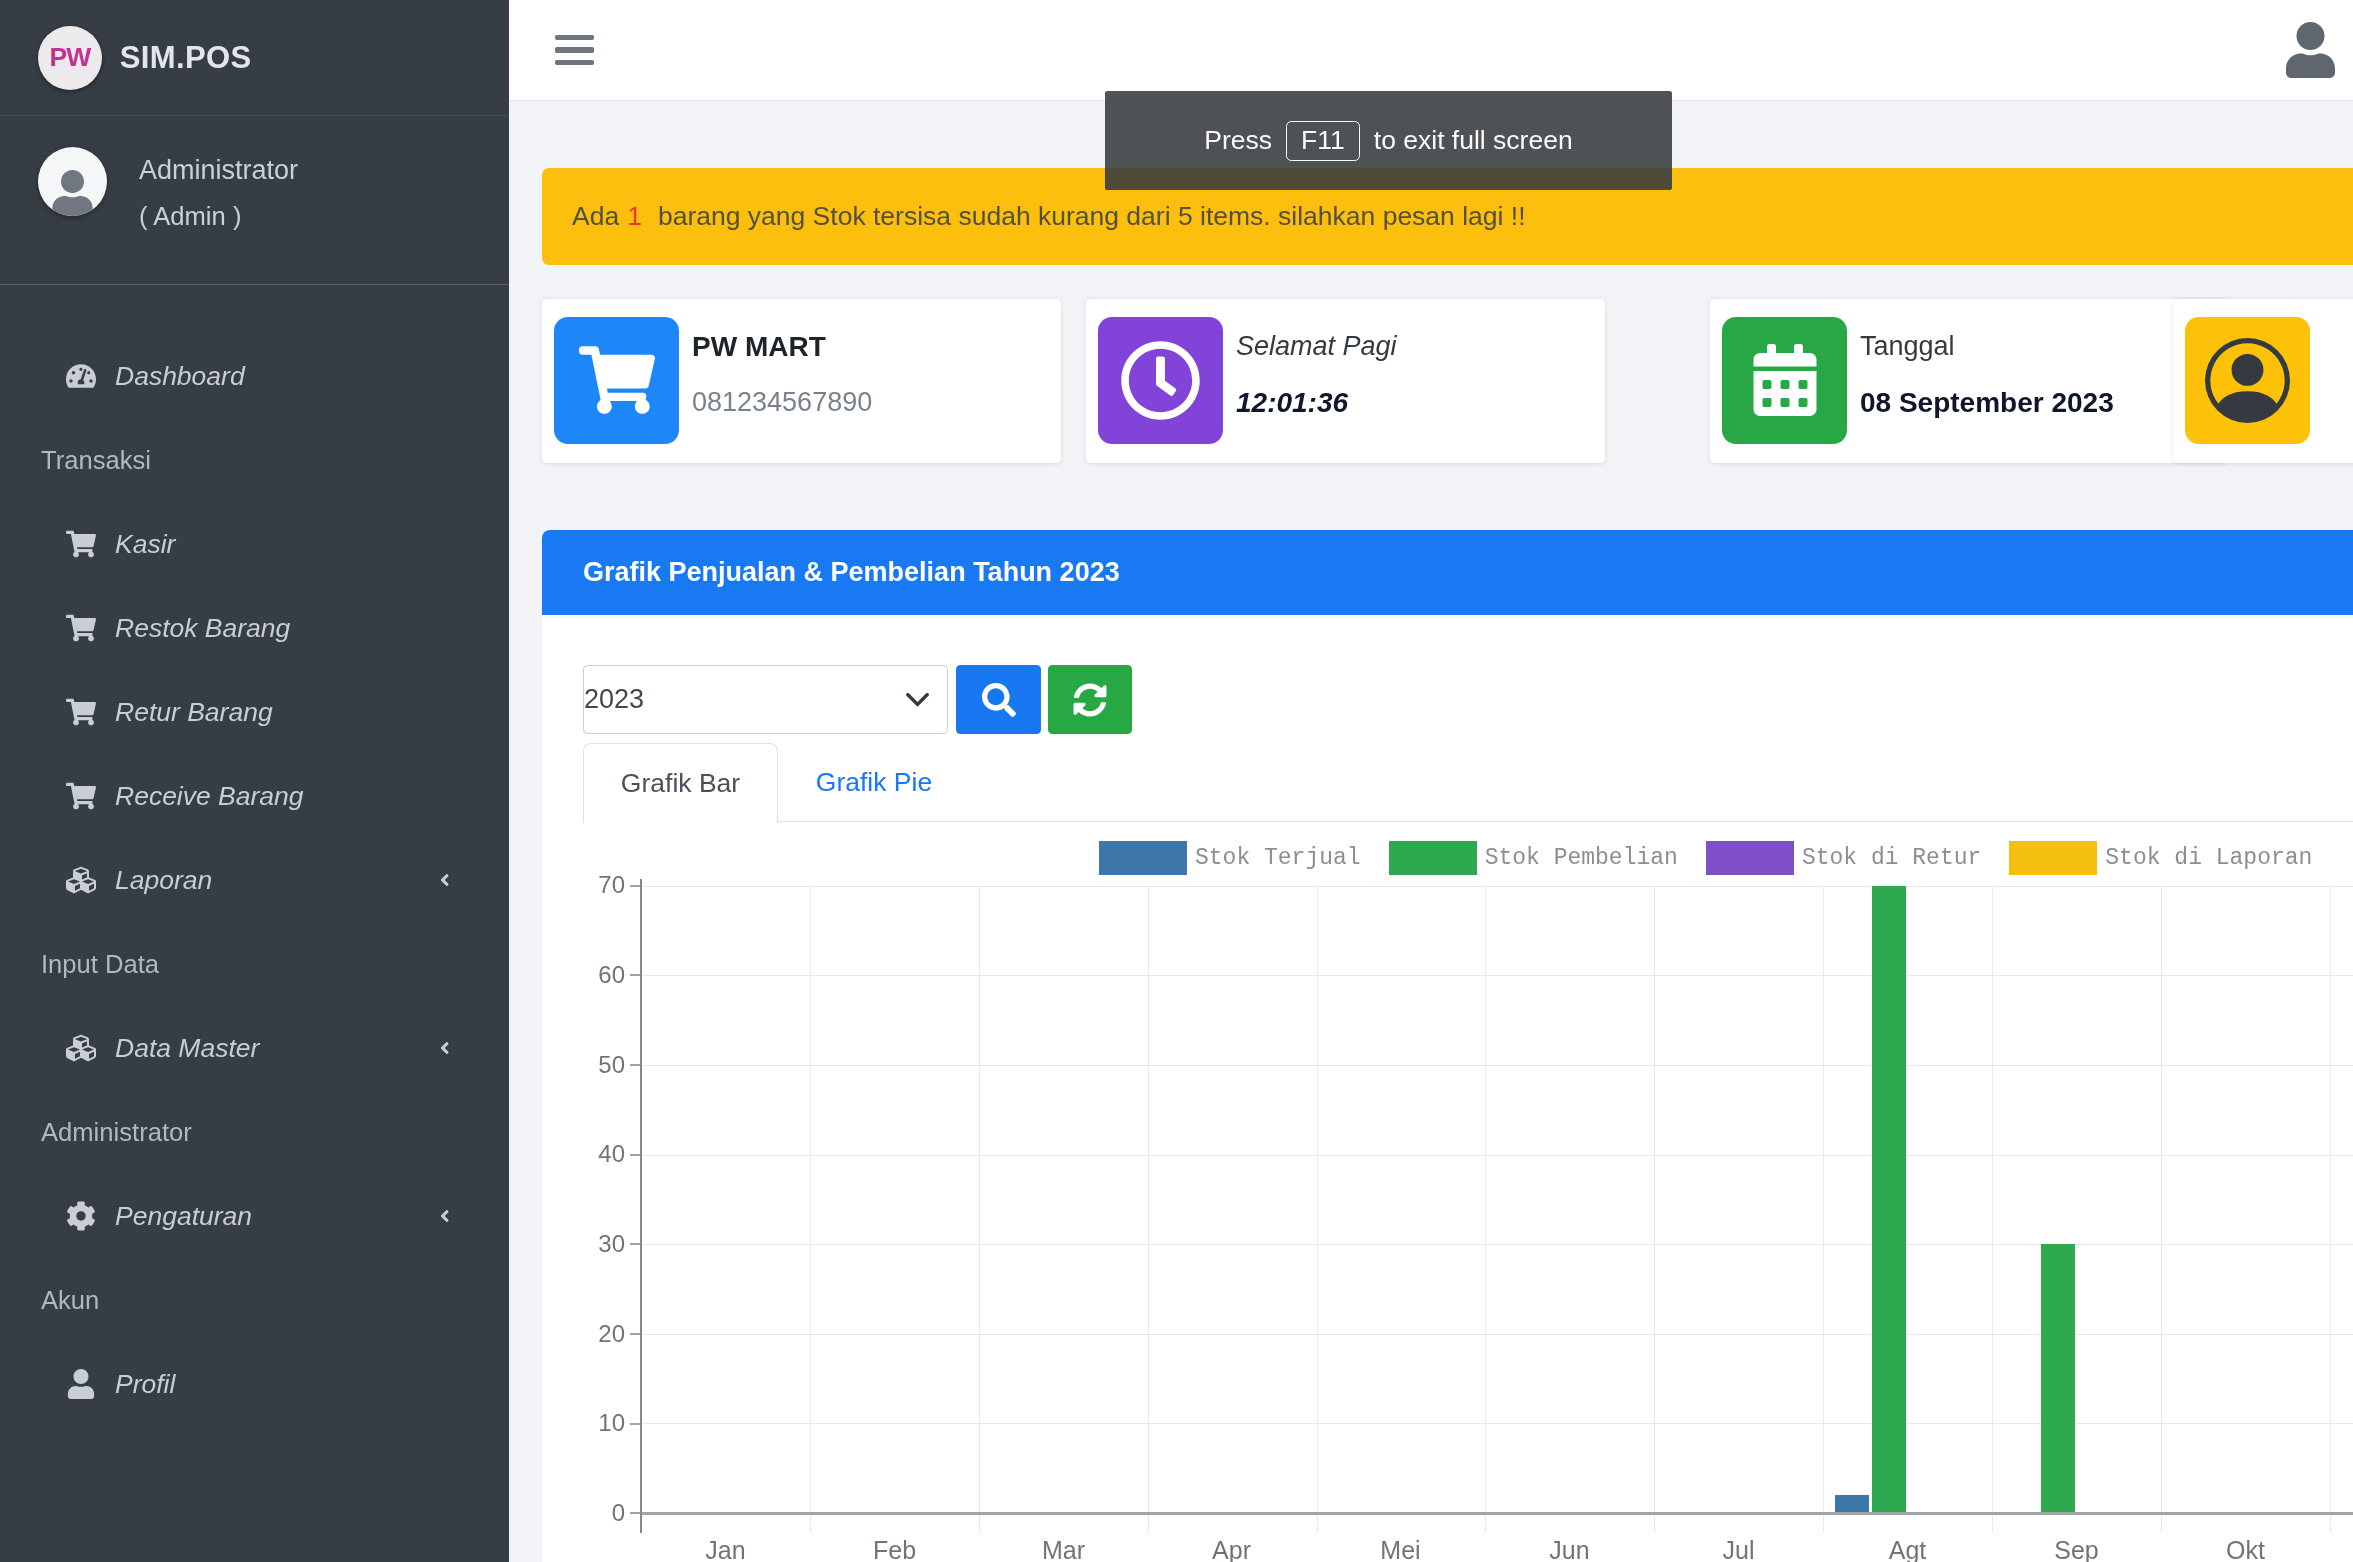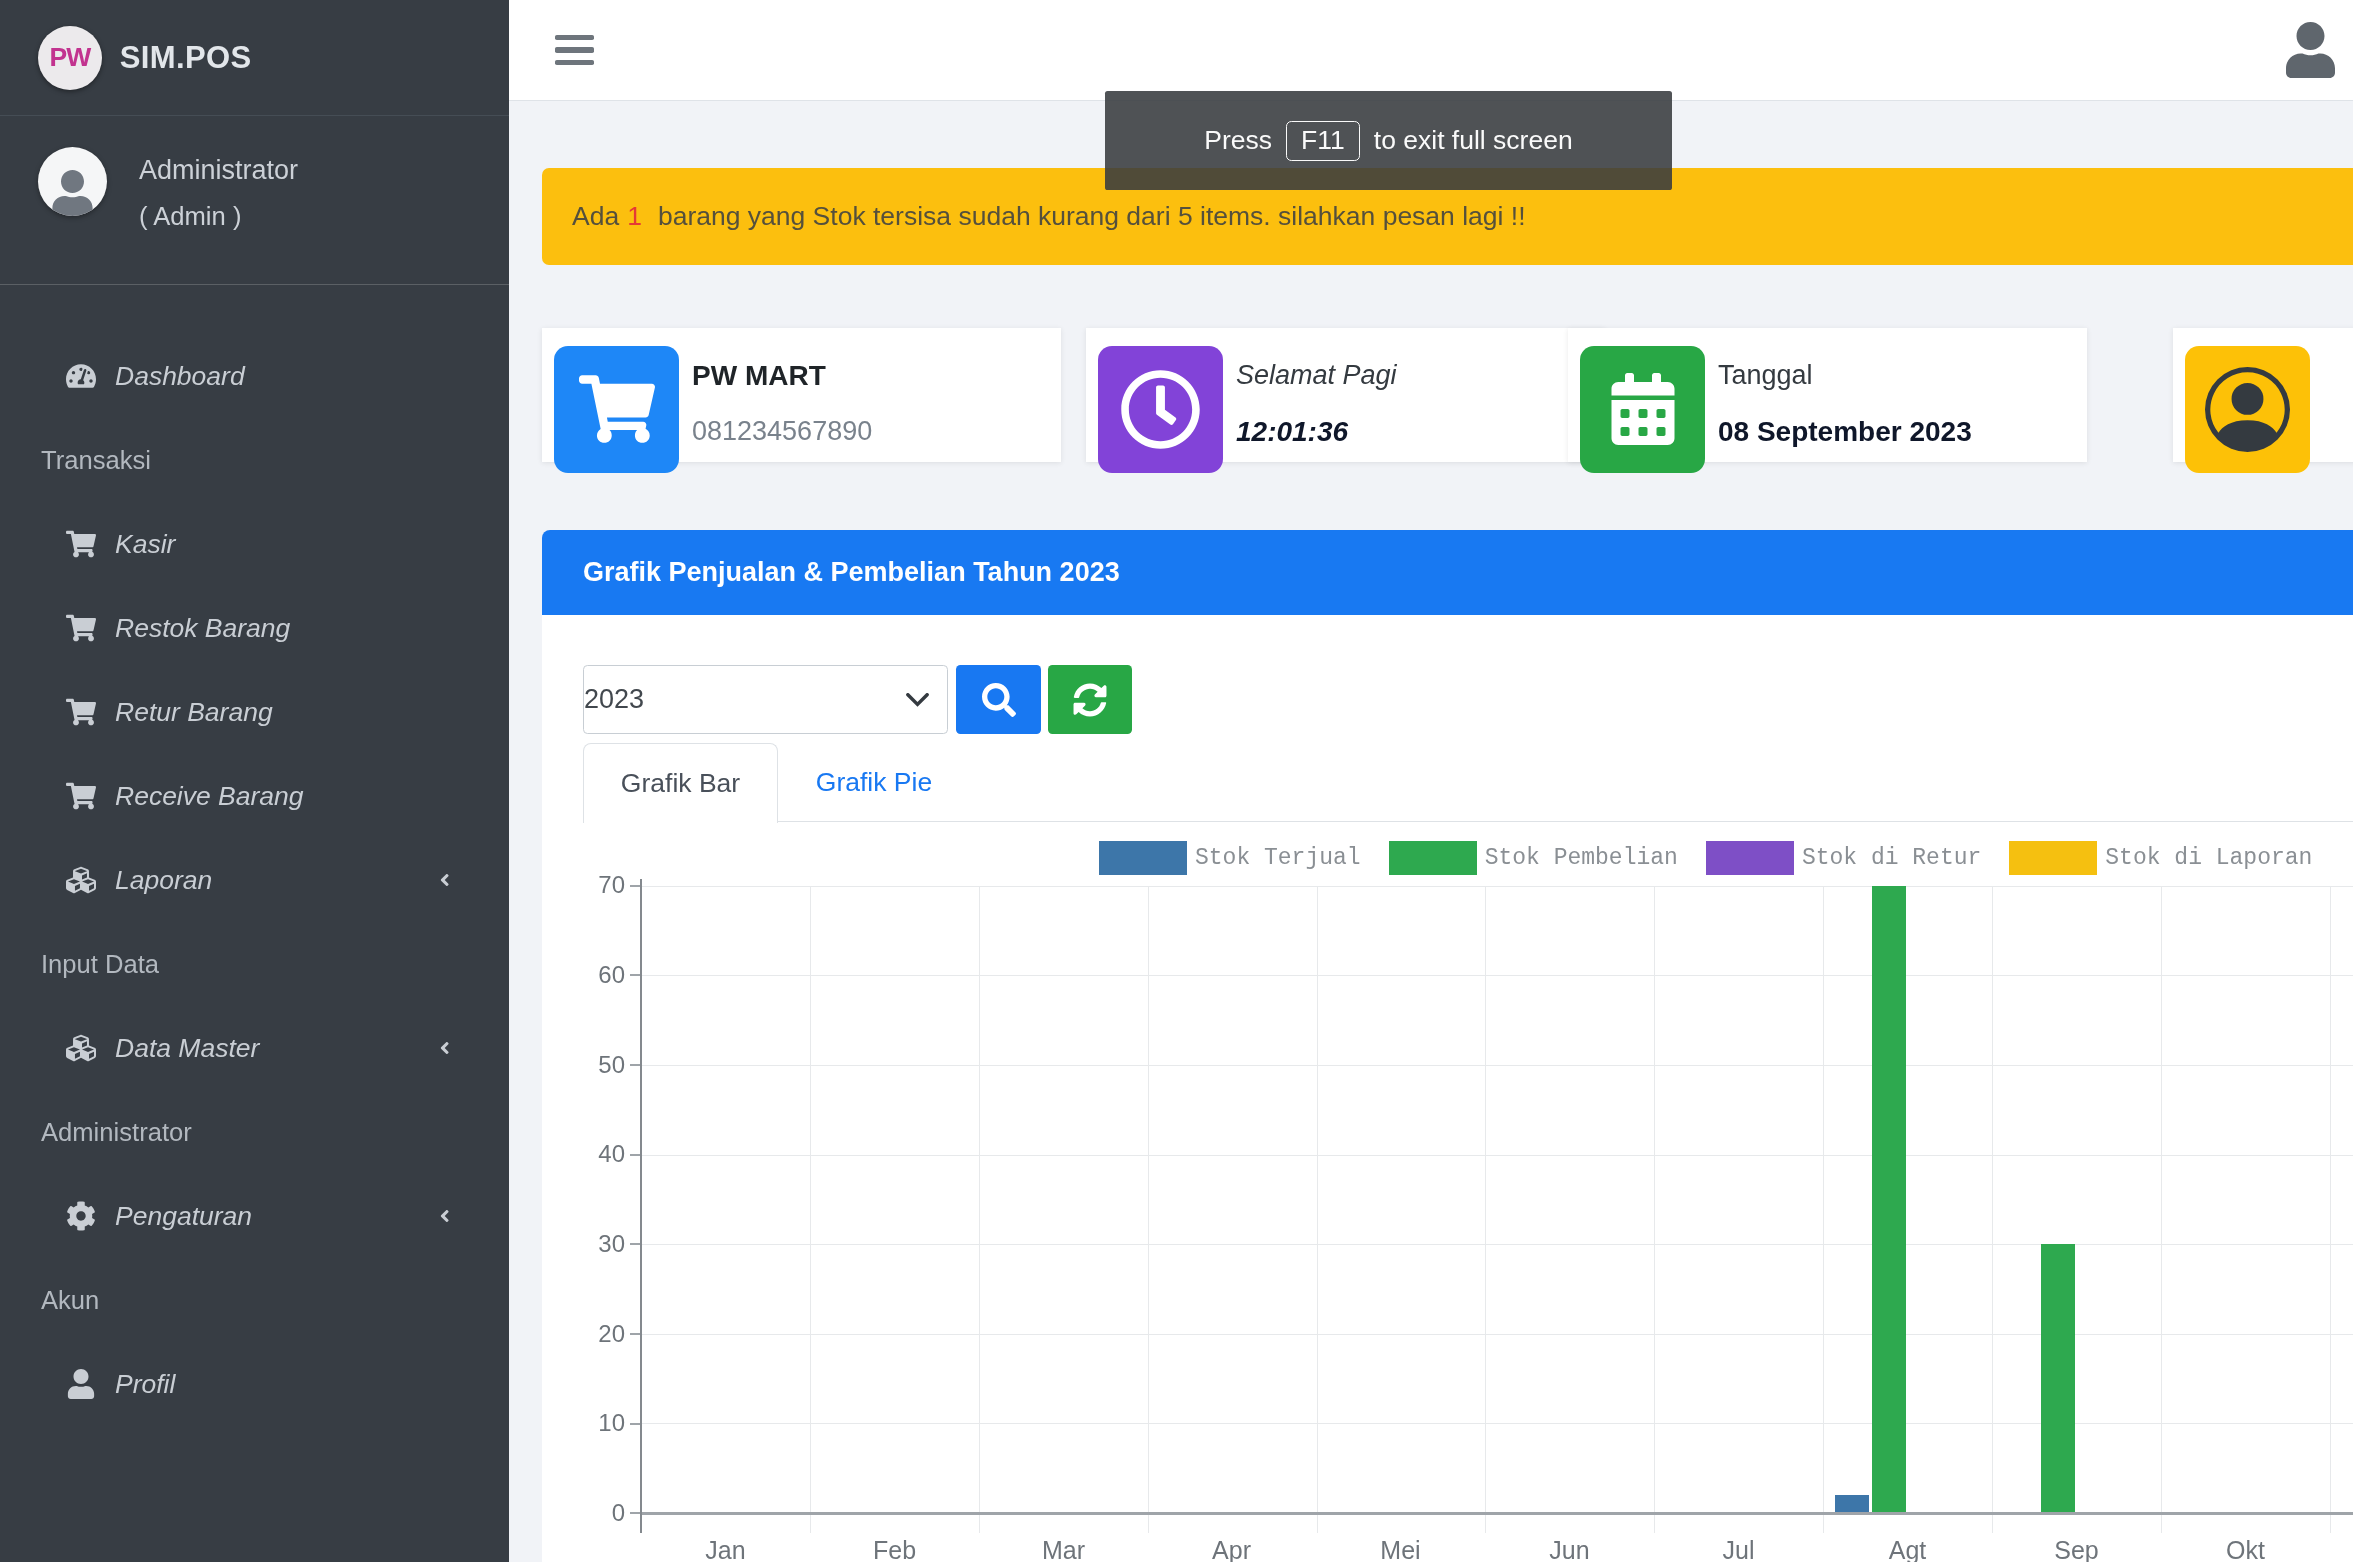--- a/index.html
+++ b/index.html
@@ -43,21 +43,21 @@
               color:#fafafa; font-size:26.5px; }
   .fs-key { border:1.8px solid #fafafa; border-radius:5.3px; padding:3.5px 14px; font-size:26.5px; }
 
   
   .banner { position:absolute; left:542px; top:168px; width:1812px; height:97px; background:#fcbf0e; border-radius:7px 0 0 7px;
             display:flex; align-items:center; padding-left:30px; font-size:26.5px; color:#55503c; z-index:4; }
   .banner .count { color:#e53935; margin:0 8px; }
   .banner .sfx { margin-left:8px; }
 
   
-  .card { position:absolute; top:299px; width:519px; height:134px; background:#fff; border-radius:0; box-shadow:0 0.9px 5.3px rgba(0,0,0,.09);margin-top:29px; }
+  .card { position:absolute; top:299px; width:519px; height:164px; background:#fff; border-radius:5px; box-shadow:0 0.9px 5.3px rgba(0,0,0,.09); }
   .card-icon { position:absolute; left:12.4px; top:17.7px; width:125px; height:127px; border-radius:14px; display:flex; align-items:center; justify-content:center; }
   .card-title { position:absolute; left:150px; top:32px; font-size:27px; color:#343a40; }
   .card-title.bold { font-weight:bold; font-size:28px; color:#1f2428; }
   .card-value { position:absolute; left:150px; top:88px; font-size:27px; color:#79828c; }
   .card-value.bold { font-weight:bold; font-size:28px; color:#0f172a; }
 
   
   .panel-header { position:absolute; left:542px; top:530px; width:2052px; height:85px; background:#1879f2; border-radius:8px 0 0 0;
                   display:flex; align-items:center; padding-left:41px; z-index:3; }
   .panel-title { color:#ffffff; font-size:27px; font-weight:bold; }
@@ -248,21 +248,21 @@
     </article>
     <article class="card" style="left: 1086px; font-style: italic;">
       <div class="card-icon" style="background:#8243d8">
         <svg width="81" height="81" viewBox="0 0 512 512">
           <path fill="#ffffff" d="M256 8C119 8 8 119 8 256s111 248 248 248 248-111 248-248S393 8 256 8zm0 448c-110.5 0-200-89.5-200-200S145.5 56 256 56s200 89.5 200 200-89.5 200-200 200zm61.8-104.4l-84.9-61.7c-3.1-2.3-4.9-5.9-4.9-9.7V116c0-6.6 5.4-12 12-12h32c6.6 0 12 5.4 12 12v141.7l66.8 48.6c5.4 3.9 6.5 11.4 2.6 16.8L334.6 349c-3.9 5.3-11.4 6.5-16.8 2.6z"></path>
         </svg>
       </div>
       <div class="card-title">Selamat Pagi</div>
       <div class="card-value bold">12:01:36</div>
     </article>
-    <article class="card" style="left: 1568px;">
+    <article class="card" style="left: 1710px;">
       <div class="card-icon" style="background:#28a745">
         <svg width="72" height="72" viewBox="0 0 448 512">
           <path fill="#ffffff" d="M0 464c0 26.5 21.5 48 48 48h352c26.5 0 48-21.5 48-48V192H0v272zm320-196c0-6.6 5.4-12 12-12h40c6.6 0 12 5.4 12 12v40c0 6.6-5.4 12-12 12h-40c-6.6 0-12-5.4-12-12v-40zm0 128c0-6.6 5.4-12 12-12h40c6.6 0 12 5.4 12 12v40c0 6.6-5.4 12-12 12h-40c-6.6 0-12-5.4-12-12v-40zM192 268c0-6.6 5.4-12 12-12h40c6.6 0 12 5.4 12 12v40c0 6.6-5.4 12-12 12h-40c-6.6 0-12-5.4-12-12v-40zm0 128c0-6.6 5.4-12 12-12h40c6.6 0 12 5.4 12 12v40c0 6.6-5.4 12-12 12h-40c-6.6 0-12-5.4-12-12v-40zM64 268c0-6.6 5.4-12 12-12h40c6.6 0 12 5.4 12 12v40c0 6.6-5.4 12-12 12H76c-6.6 0-12-5.4-12-12v-40zm0 128c0-6.6 5.4-12 12-12h40c6.6 0 12 5.4 12 12v40c0 6.6-5.4 12-12 12H76c-6.6 0-12-5.4-12-12v-40zM400 64h-48V16c0-8.8-7.2-16-16-16h-32c-8.8 0-16 7.2-16 16v48H160V16c0-8.8-7.2-16-16-16h-32c-8.8 0-16 7.2-16 16v48H48C21.5 64 0 85.5 0 112v48h448v-48c0-26.5-21.5-48-48-48z"></path>
         </svg>
       </div>
       <div class="card-title">Tanggal</div>
       <div class="card-value bold">08 September 2023</div>
     </article>
     <article class="card" style="left: 2173px;">
       <div class="card-icon" style="background:#fdc107">

